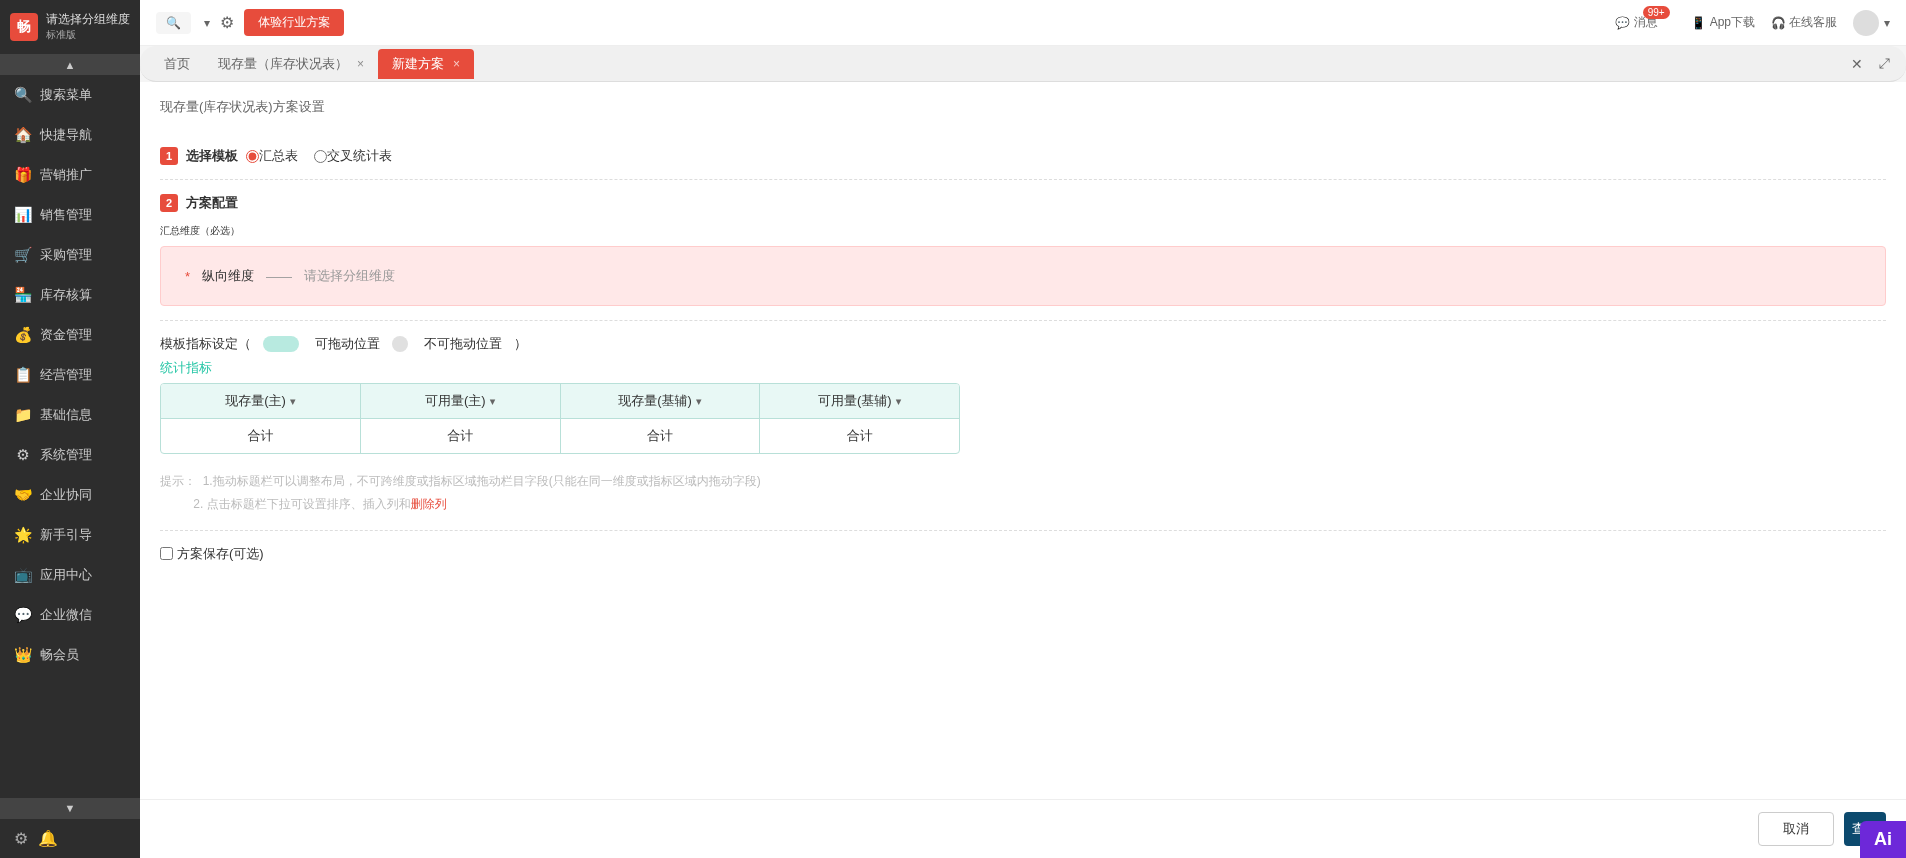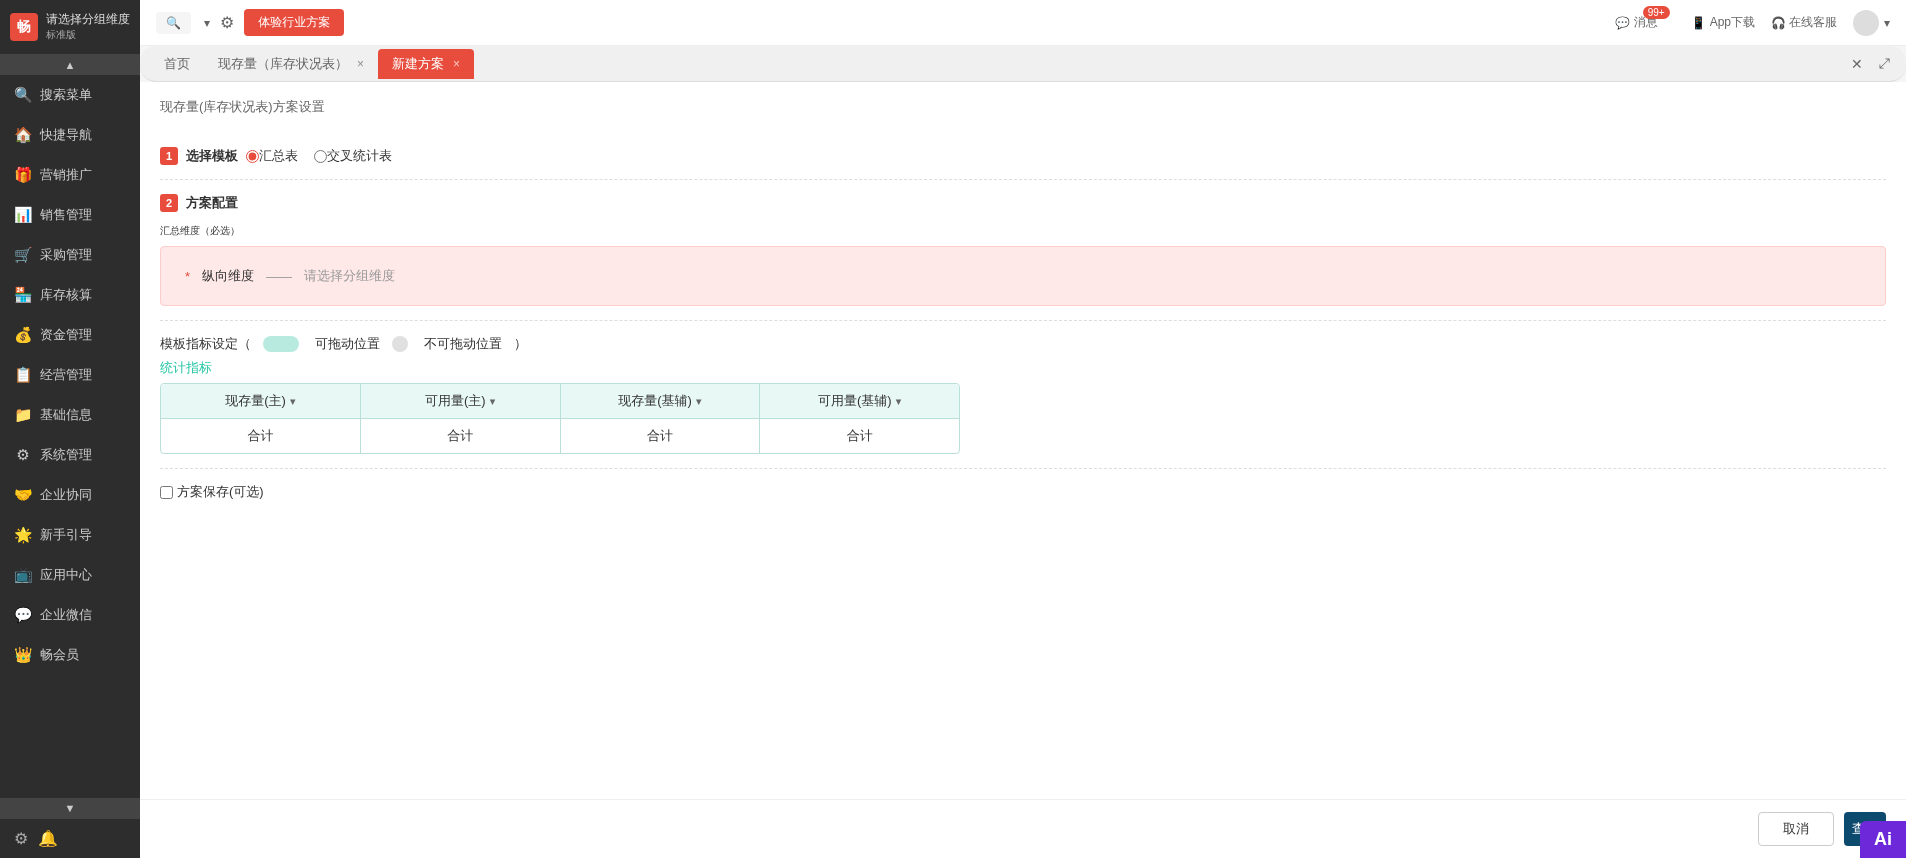--- a/index.html
+++ b/index.html
@@ -487,20 +487,24 @@
           </div>
         </div>
         <div class="stats-body-row">
           <div class="stats-body-cell">合计</div>
           <div class="stats-body-cell">合计</div>
           <div class="stats-body-cell">合计</div>
           <div class="stats-body-cell">合计</div>
         </div>
       </div>
 
+      <div class="tips-area">
+        <div>提示：&nbsp;&nbsp;1.拖动标题栏可以调整布局，不可跨维度或指标区域拖动栏目字段(只能在同一维度或指标区域内拖动字段)</div>
+        <div>&nbsp;&nbsp;&nbsp;&nbsp;&nbsp;&nbsp;&nbsp;&nbsp;&nbsp;&nbsp;2. 点击标题栏下拉可设置排序、插入列和<span>删除列</span></div>
+      </div>
     </div>
 
     <hr class="divider">
 
     <div class="checkbox-row">
       <input type="checkbox" style="">
       <span>方案保存(可选)</span>
     </div>
 
   </div>

